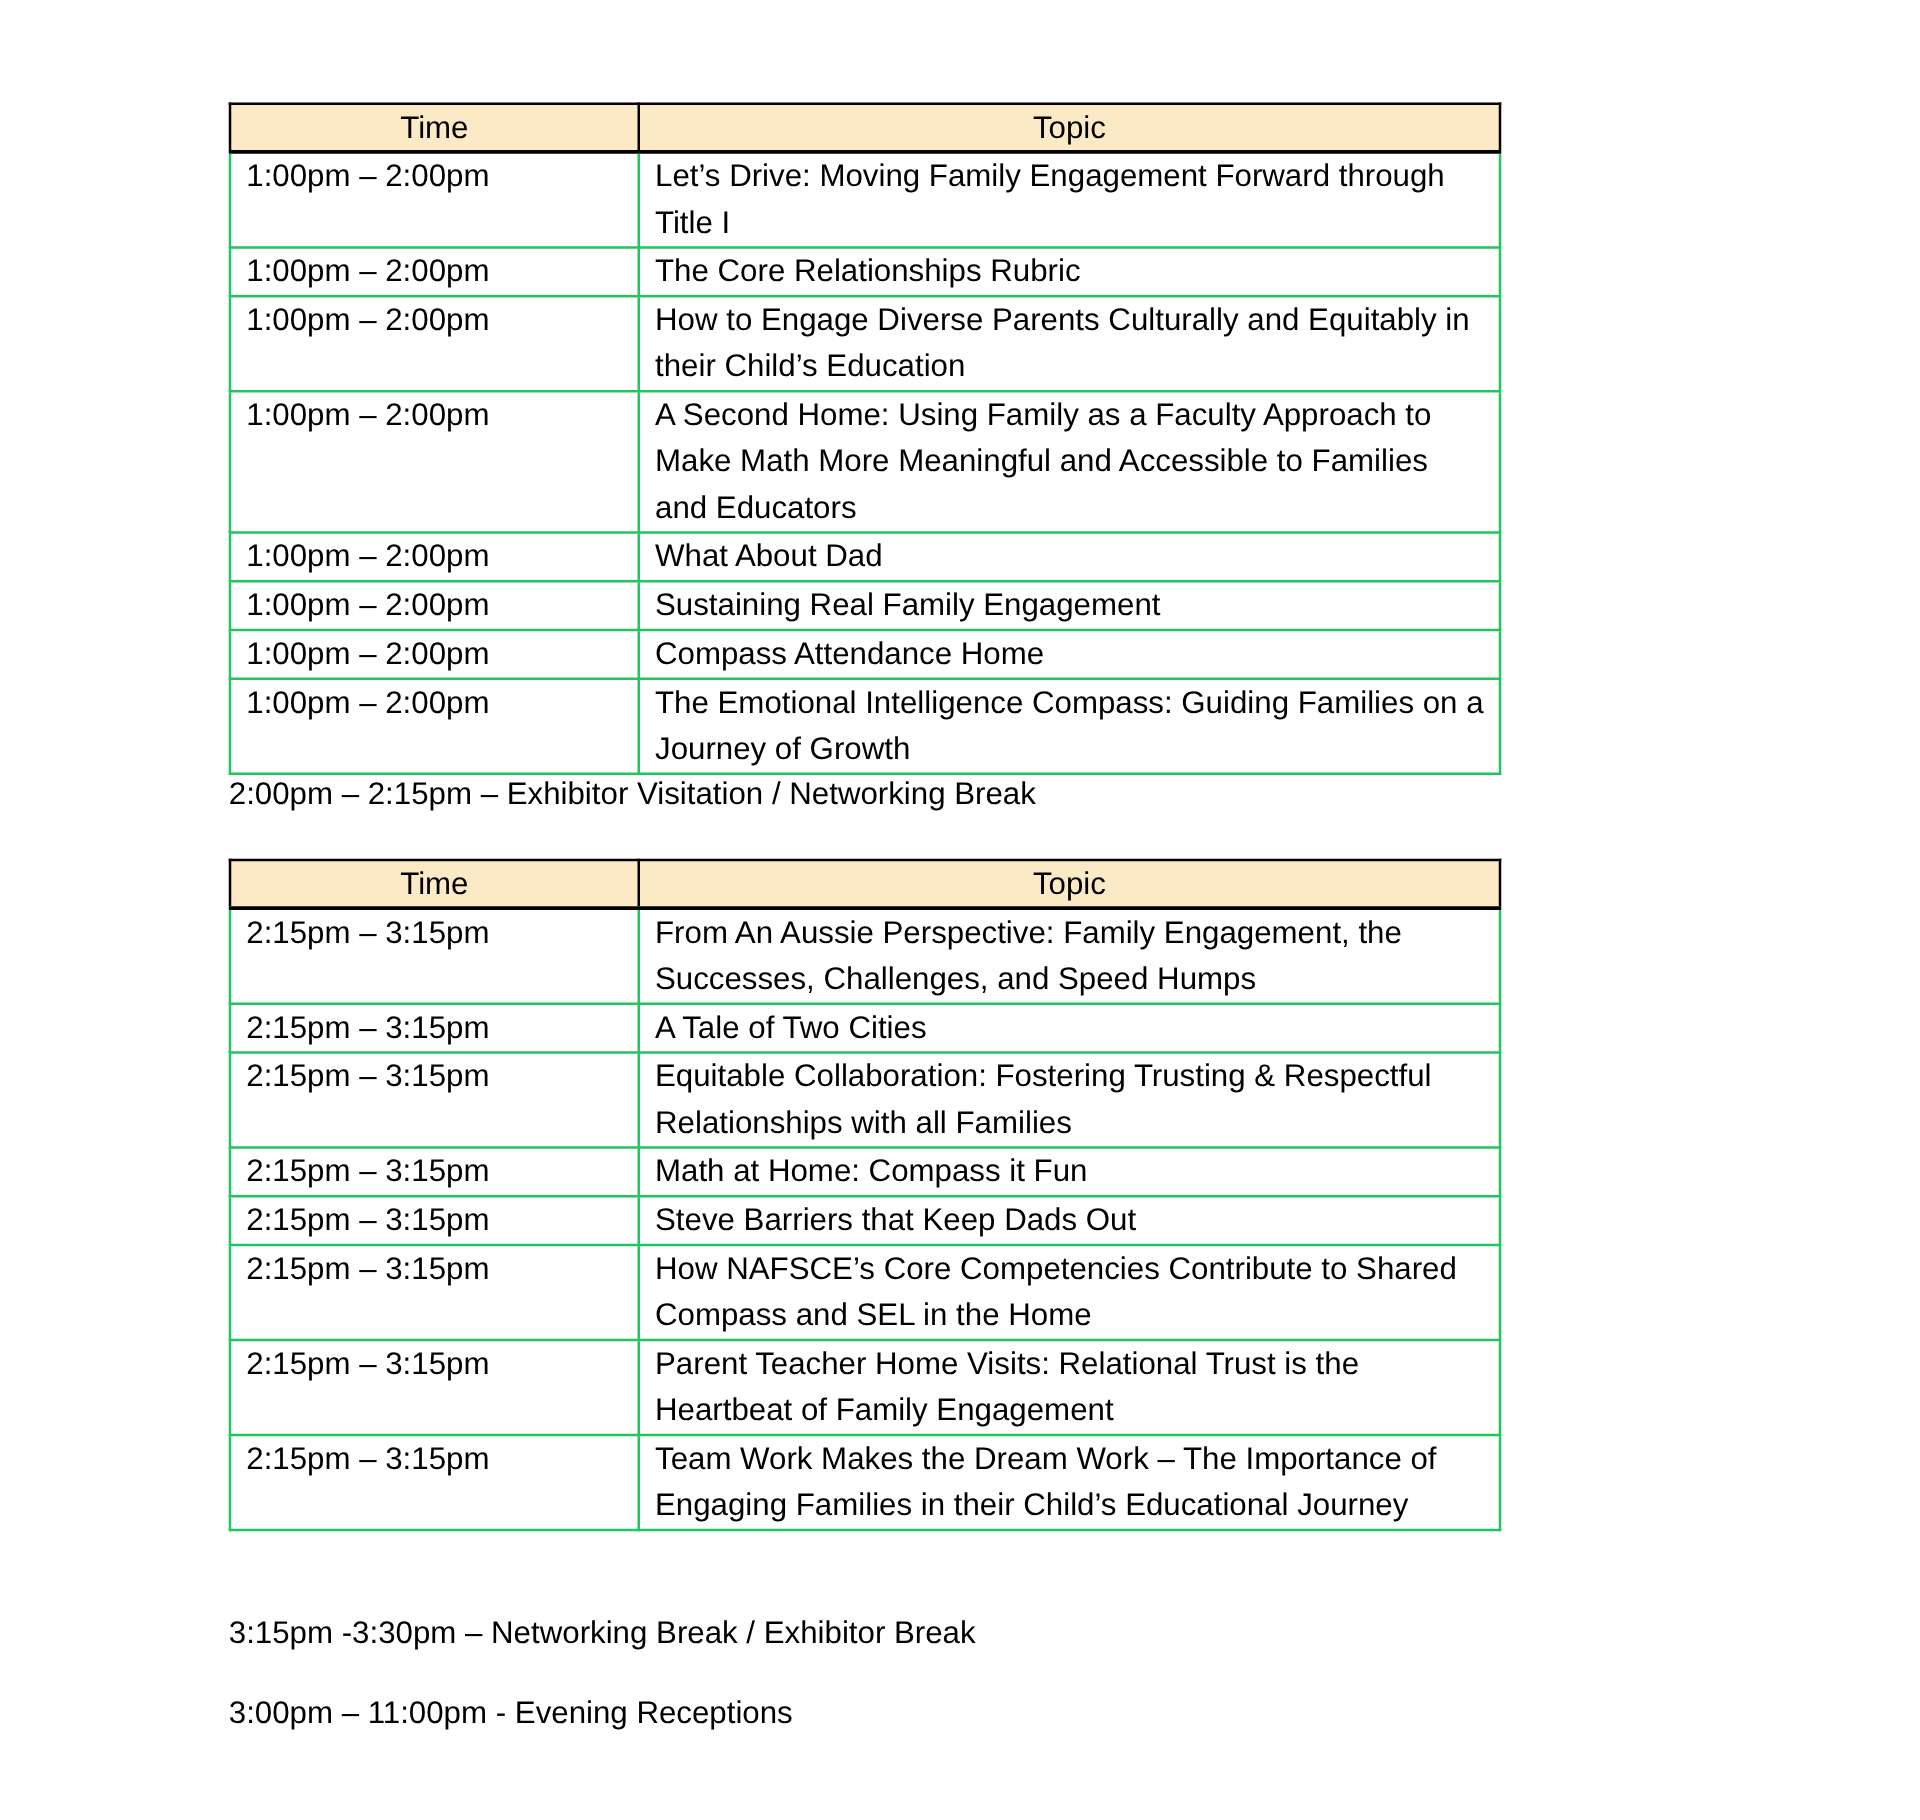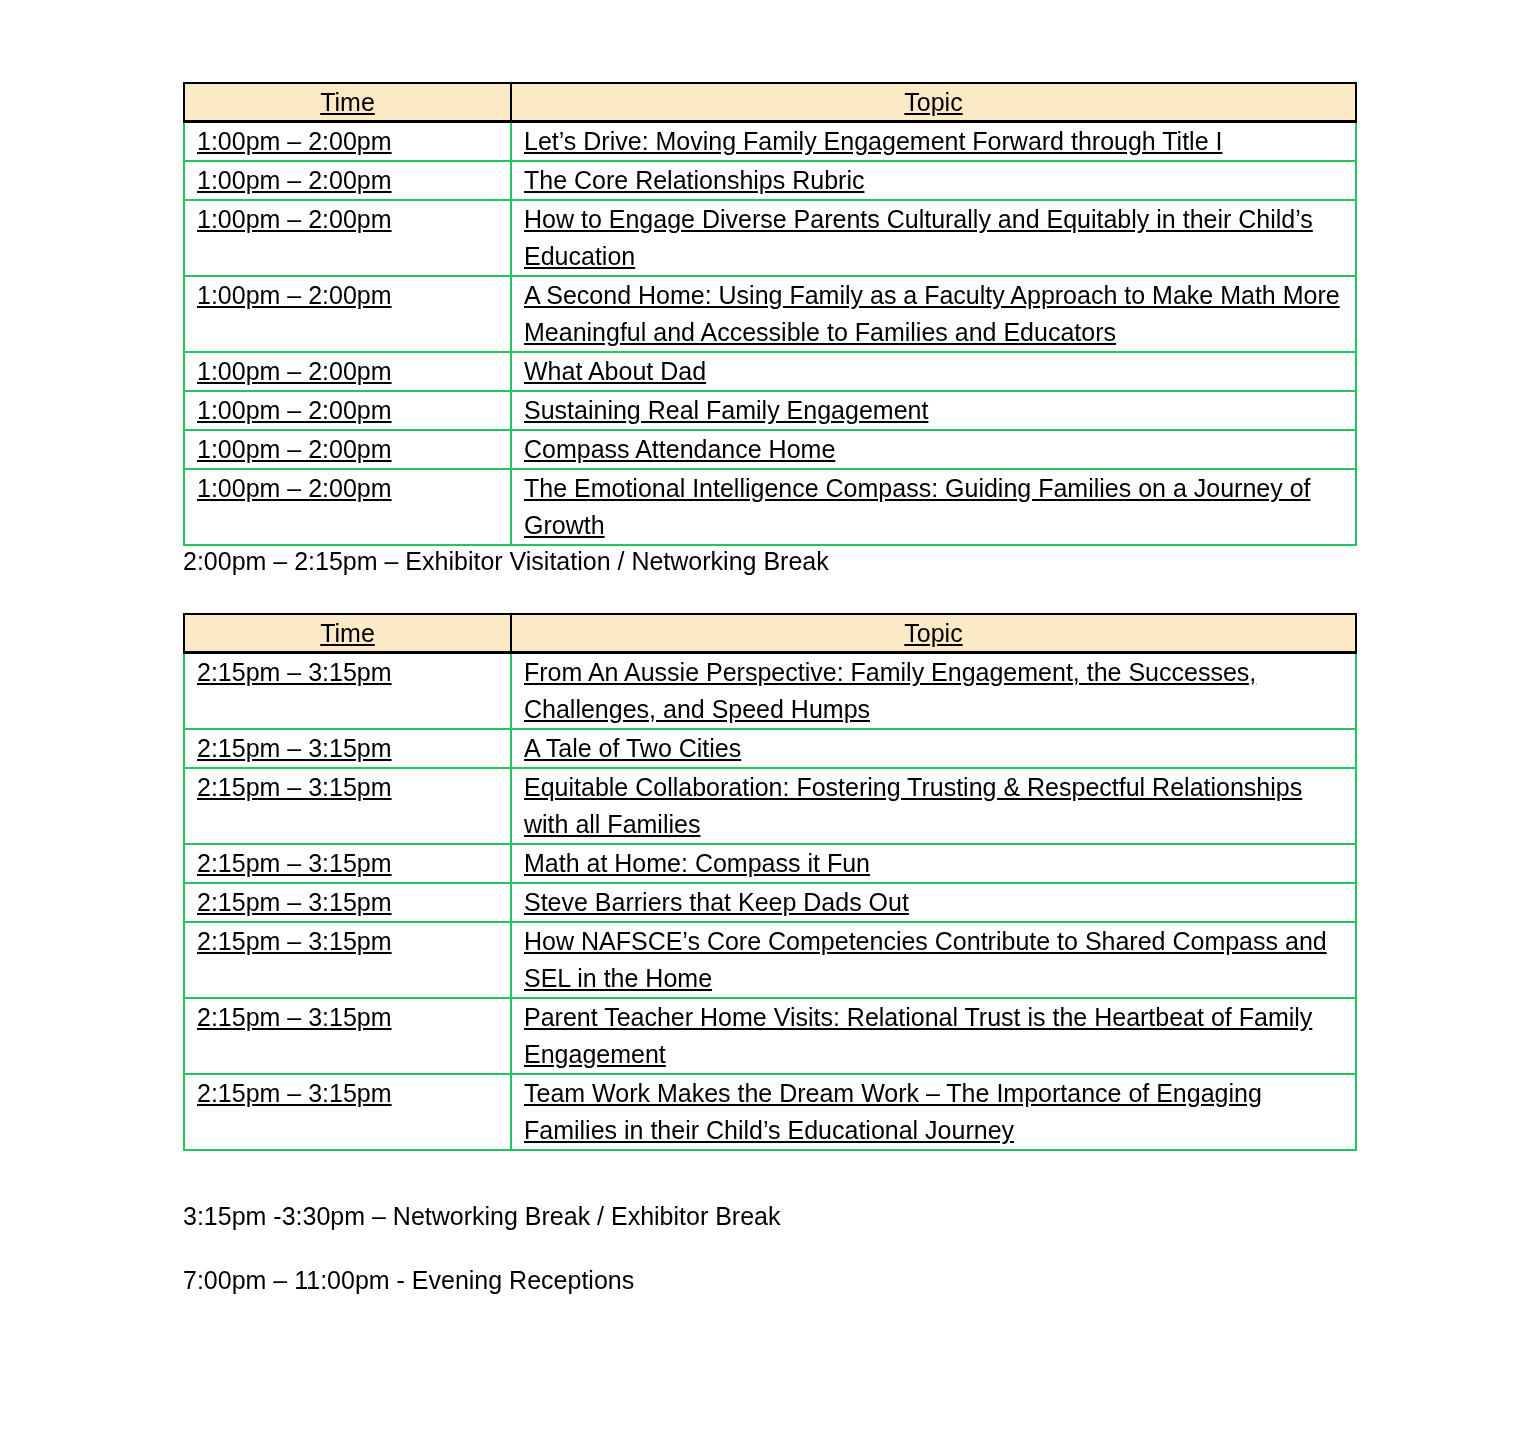--- a/index.html
+++ b/index.html
@@ -16,23 +16,22 @@
     overflow: hidden;
   }
   .page {
     position: absolute;
     top: 82px;
     left: 183px;
     width: 1174px;
   }
   table.schedule {
     border-collapse: collapse;
-    width: 1174px;
+    width: 1018px;
     table-layout: fixed;
-    text-decoration: underline;
   }
   table.schedule col.time-col  { width: 327px; }
   table.schedule th {
     background: #fce9c6;
     border: 2px solid #000000;
     border-bottom-width: 3px;
     font-weight: normal;
     font-size: 25px;
     line-height: 34px;
     text-align: center;
@@ -45,21 +44,21 @@
     padding: 0px 12px;
     vertical-align: top;
     text-align: left;
   }
   p.plain-line {
     font-size: 25px;
     line-height: 31px;
     margin: 0;
   }
   #break-line    { margin-bottom: 36px; }
-  #footer-line-0 { margin-top: 50px; }
+  #footer-line-0 { margin-top: 66px; }
   #footer-line-1 { margin-top: 33px; }
   #footer-line-2 { margin-top: 33px; }
 </style>
 </head>
 <body>
 
 <div class="page">
 
   <table class="schedule">
     <colgroup>
@@ -151,15 +150,15 @@
         <td>Parent Teacher Home Visits: Relational Trust is the Heartbeat of Family Engagement</td>
       </tr>
       <tr>
         <td>2:15pm – 3:15pm</td>
         <td>Team Work Makes the Dream Work – The Importance of Engaging Families in their Child’s Educational Journey</td>
       </tr>
     </tbody>
   </table>
 
   <p class="plain-line" id="footer-line-0">3:15pm -3:30pm – Networking Break / Exhibitor Break</p>
-  <p class="plain-line" id="footer-line-2">7:00pm – 11:00pm -  Evening Receptions</p>
+  <p class="plain-line" id="footer-line-2">3:00pm – 11:00pm -  Evening Receptions</p>
 
 </div>
 
 </body></html>

